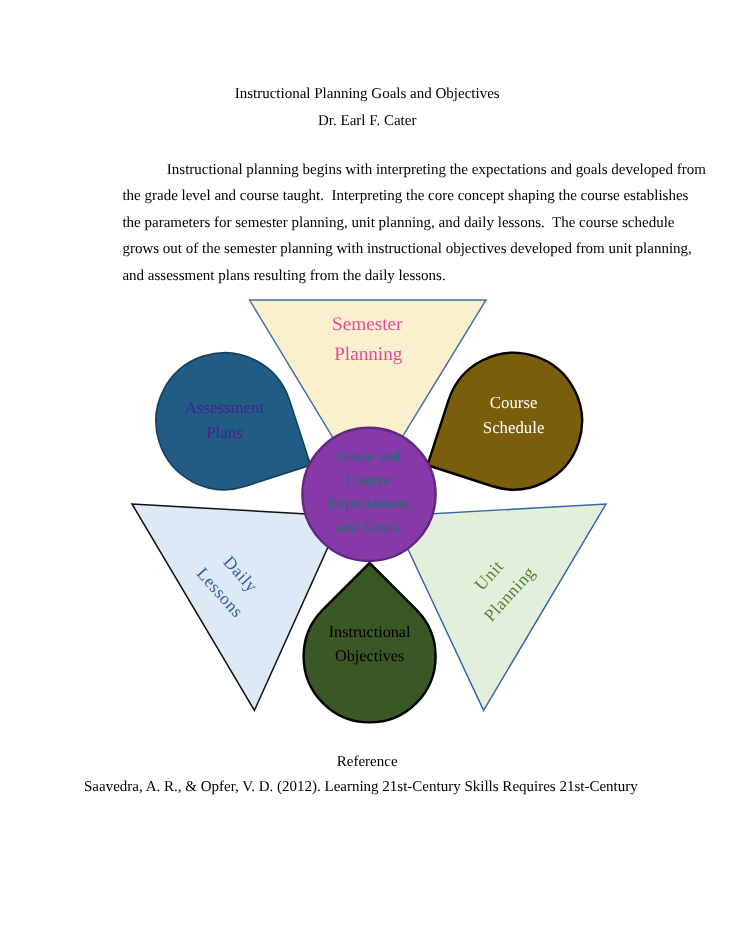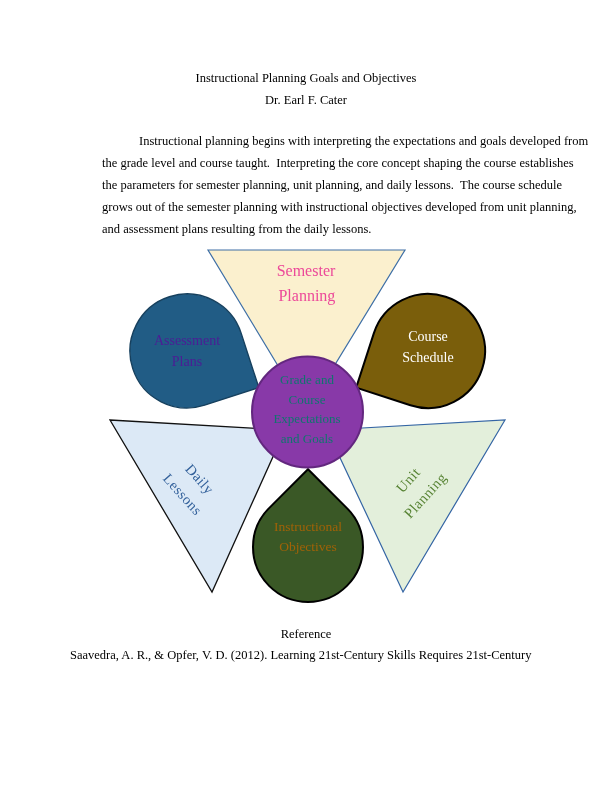--- a/index.html
+++ b/index.html
@@ -96,21 +96,21 @@
   <div class="shape-label lbl-daily" style="color: rgb(51, 97, 155);">
     <div>Daily</div>
     <div>Lessons</div>
   </div>
 
   <div class="shape-label lbl-unit" style="color: rgb(86, 130, 50);">
     <div>Unit</div>
     <div>Planning</div>
   </div>
 
-  <div class="shape-label lbl-instructional" style="color: #a16207;">
+  <div class="shape-label lbl-instructional" style="color: #000000;">
     <div>Instructional</div>
     <div>Objectives</div>
   </div>
 
   <div class="ref-heading">Reference</div>
   <div class="ref-line l1">Saavedra, A. R., &amp; Opfer, V. D. (2012). Learning 21st-Century Skills Requires 21st-Century</div>
 
 </div>
 
 </body></html>

